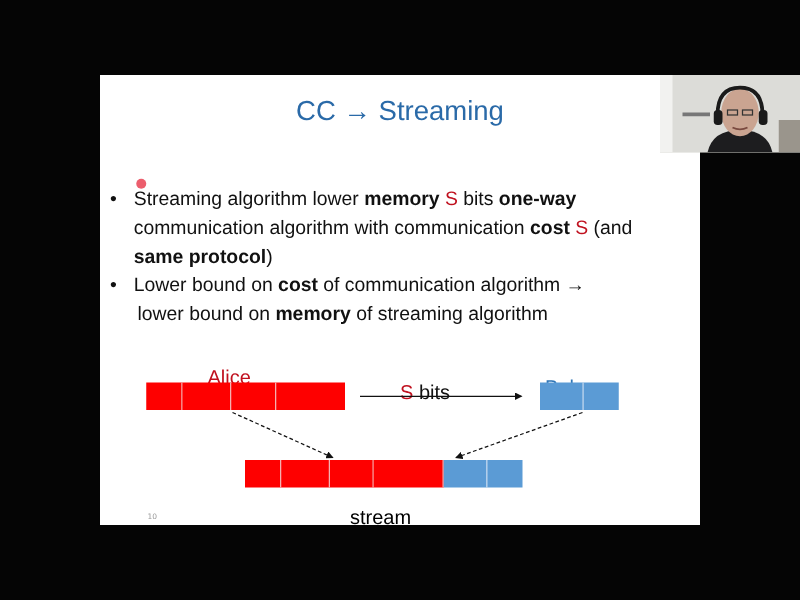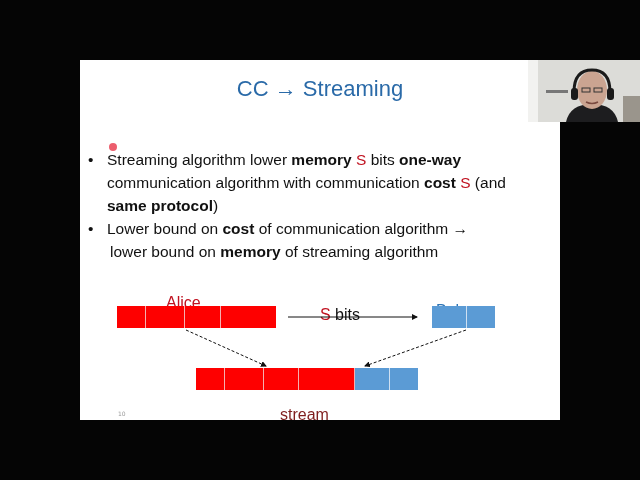--- a/index.html
+++ b/index.html
@@ -62,21 +62,21 @@
 
   <div class="bar" style="left:116px; top:308px;">
     <div class="cell r" style="width:29px"></div>
     <div class="cell r" style="width:39px"></div>
     <div class="cell r" style="width:35px"></div>
     <div class="cell r" style="width:56px"></div>
     <div class="cell b" style="width:35px"></div>
     <div class="cell b" style="width:28px"></div>
   </div>
 
-  <div class="label" style="left:200px; top:334px; color:#7f1d1d;">stream</div>
+  <div class="label" style="left:200px; top:334px; color:#000000;">stream</div>
 
   <svg class="lines" width="480" height="360">
     <defs>
       <marker id="ah" markerWidth="6" markerHeight="6" refX="5" refY="3" orient="auto">
         <path d="M0,0 L6,3 L0,6 z" fill="#111"></path>
       </marker>
     </defs>
     <line x1="208" y1="257" x2="337" y2="257" stroke="#111" stroke-width="1" marker-end="url(#ah)"></line>
     <line x1="106" y1="270" x2="186" y2="306" stroke="#111" stroke-width="1" stroke-dasharray="3,2" marker-end="url(#ah)"></line>
     <line x1="386" y1="270" x2="285" y2="306" stroke="#111" stroke-width="1" stroke-dasharray="3,2" marker-end="url(#ah)"></line>

